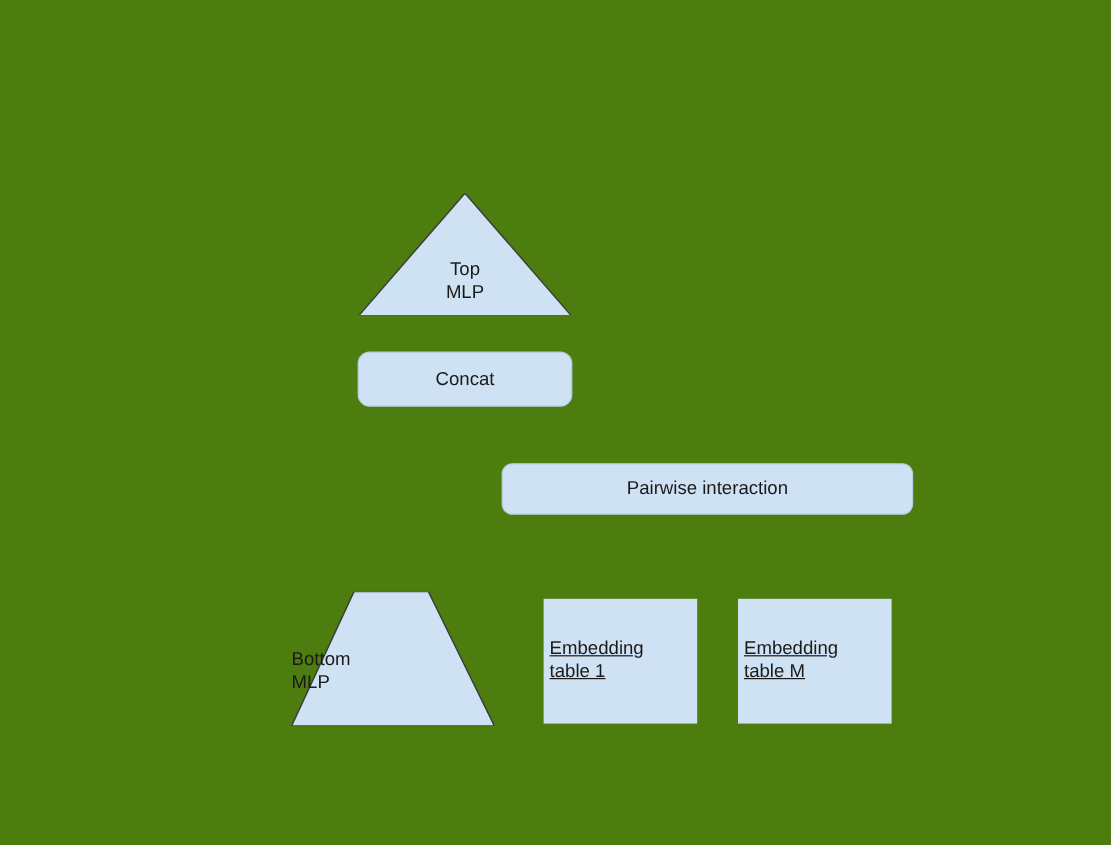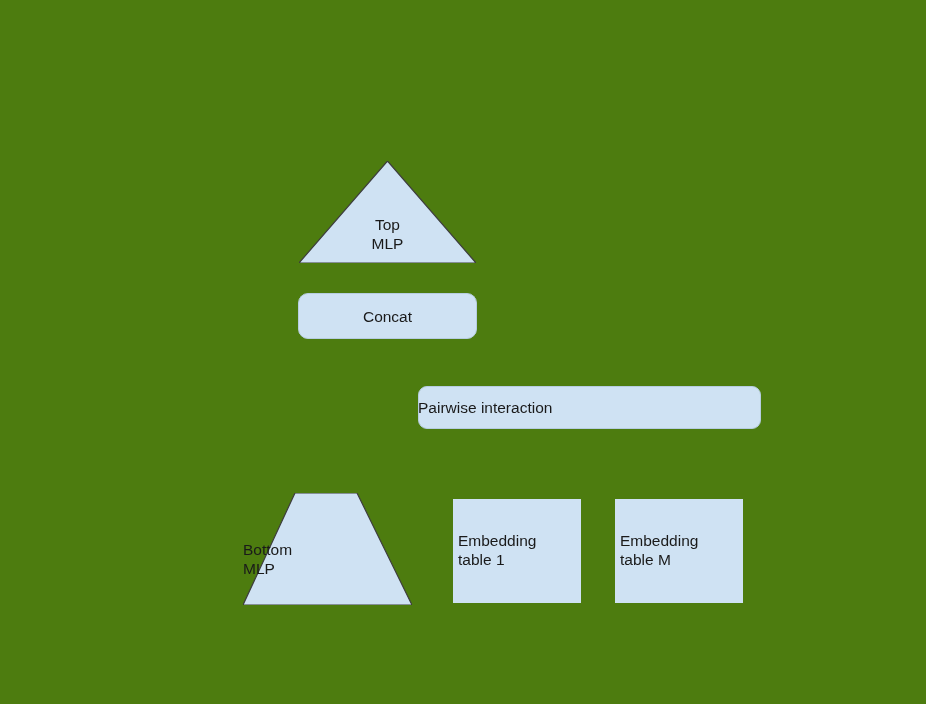--- a/index.html
+++ b/index.html
@@ -68,21 +68,21 @@
     height: 43px;
     background: #cfe2f3;
     border: 1px solid #b6cde0;
     border-radius: 9px;
     box-sizing: border-box;
   }
   #pairwise-label {
     left: 418px;
     top: 398px;
     width: 343px;
-    text-align: left;
+    text-align: center;
   }
   
   #bottom-mlp-shape {
     position: absolute;
     left: 243px;
     top: 493px;
     width: 169px;
     height: 112px;
   }
   #bottom-mlp-label {
@@ -97,20 +97,21 @@
     width: 128px;
     height: 104px;
     background: #cfe2f3;
     box-sizing: border-box;
   }
   #emb-1-shape { left: 453px; }
   #emb-m-shape { left: 615px; }
   .emb-label {
     top: 531px;
     text-align: left;
+    text-decoration: underline;
   }
   #emb-1-label { left: 458px; width: 120px; }
   #emb-m-label { left: 620px; width: 120px; }
 </style>
 </head>
 <body>
 
 <div id="canvas">
 
   <svg id="top-mlp-shape" viewBox="0 0 177 102" preserveAspectRatio="none">

